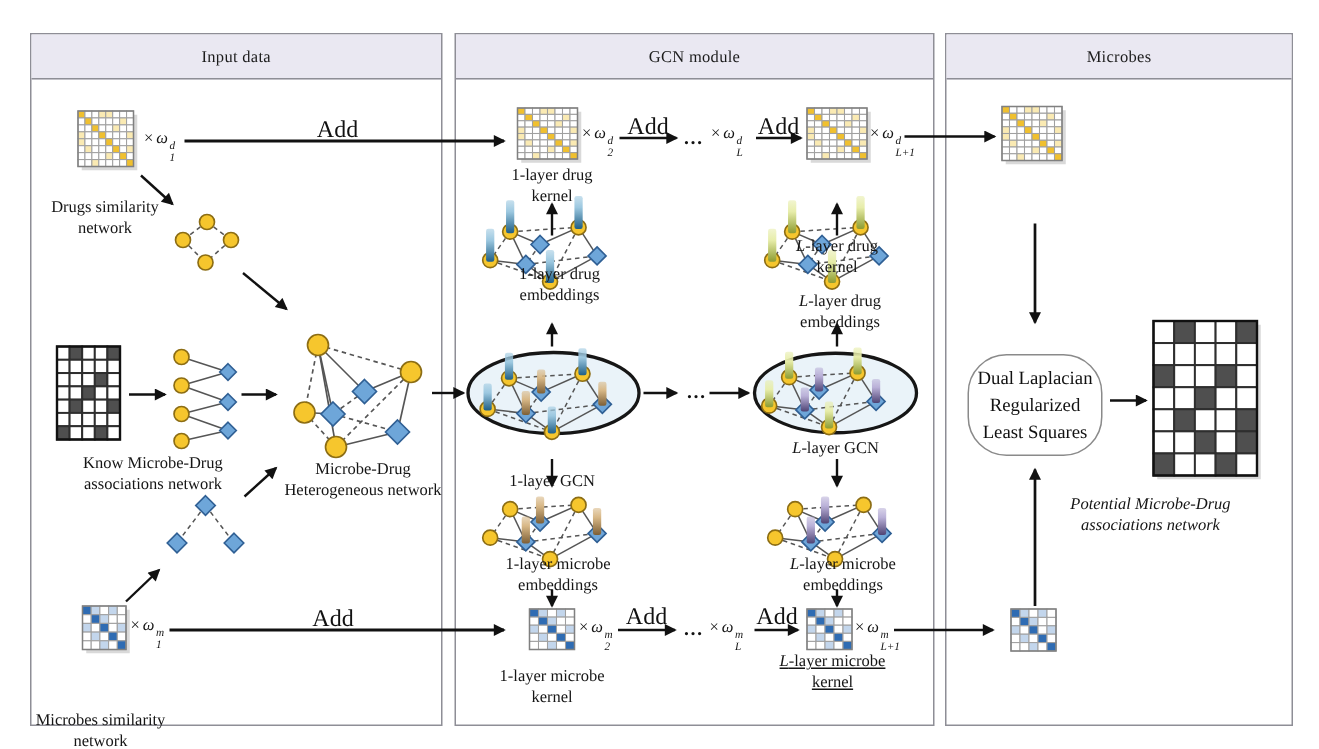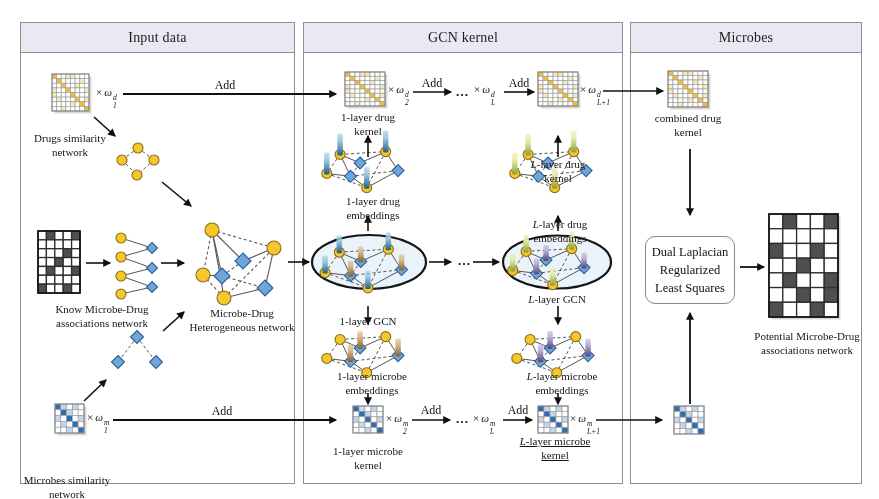--- a/index.html
+++ b/index.html
@@ -2,46 +2,46 @@
 <html><head>
 <meta charset="utf-8">
 <style>
   html,body{margin:0;padding:0;background:#ffffff;}
   #fig{position:relative;width:879px;height:499px;background:#ffffff;
        font-family:"Liberation Serif", serif;overflow:hidden;}
   .panel{position:absolute;border:1px solid #8e8e96;background:transparent;}
   .panel-header{position:absolute;left:0;top:0;right:0;height:29px;
        background:#eae8f2;border-bottom:1px solid #8e8e96;
        display:flex;align-items:center;justify-content:center;
-       font-size:14px;color:#1c1c1c;letter-spacing:.2px;}
+       font-size:11px;color:#1c1c1c;letter-spacing:.2px;}
   .lbl{position:absolute;text-align:center;font-size:11px;line-height:1.3;color:#151515;}
   .math{position:absolute;font-size:11px;color:#151515;white-space:nowrap;}
   .msym{font-style:italic;margin-left:2px;}
   .stk{display:inline-flex;flex-direction:column;align-items:flex-start;
        font-size:7.5px;line-height:1.05;vertical-align:-4px;margin-left:1px;}
   .stk i{font-style:italic;font-weight:normal;}
-  .add{position:absolute;width:36px;text-align:center;font-size:12px;color:#111;}
+  .add{position:absolute;width:36px;text-align:center;font-size:16px;color:#111;}
   .dots{position:absolute;width:18px;text-align:center;font-size:13px;font-weight:bold;color:#111;}
   .dlap-box{position:absolute;left:645px;top:236px;width:88px;height:66px;
-       border:1px solid #8a8a8a;border-radius:10px;background:#fff;
+       border:1px solid #8a8a8a;border-radius:26px;background:#fff;
        display:flex;flex-direction:column;align-items:center;justify-content:center;
        font-size:12.5px;line-height:1.45;color:#111;text-align:center;}
   svg#cv{position:absolute;left:0;top:0;pointer-events:none;}
   i.lead{font-style:italic;}
 </style>
 </head>
 <body>
 
 <div id="fig">
 
   <div class="panel" style="left:20px;top:22px;width:273px;height:460px;">
     <div class="panel-header">Input data</div>
   </div>
   <div class="panel" style="left:303px;top:22px;width:318px;height:460px;">
-    <div class="panel-header">GCN kernel</div>
+    <div class="panel-header">GCN module</div>
   </div>
   <div class="panel" style="left:630px;top:22px;width:230px;height:460px;">
     <div class="panel-header">Microbes</div>
   </div>
 
   <svg id="cv" width="879" height="499">
       <defs>
         <marker id="ah" viewBox="0 0 10 10" refX="8.5" refY="5" markerWidth="9" markerHeight="8" orient="auto-start-reverse" markerUnits="userSpaceOnUse">
           <path d="M0,0 L10,5 L0,10 z" fill="#111111"></path>
         </marker>
@@ -787,34 +787,33 @@
     </svg>
 
   <div class="lbl" style="left:18px;top:131px;width:104px;">Drugs similarity network</div>
   <div class="lbl" style="left:40px;top:302px;width:124px;">Know Microbe-Drug associations network</div>
   <div class="lbl" style="left:178px;top:306px;width:128px;">Microbe-Drug Heterogeneous network</div>
   <div class="lbl" style="left:14px;top:437px;width:106px;margin-top:36px;">Microbes similarity network</div>
 
   <div class="lbl" style="left:330px;top:110px;width:76px;">1-layer drug kernel</div>
   <div class="lbl" style="left:520px;top:110px;width:76px;margin-top:47px;"><i class="lead">L</i><span>-layer drug kernel</span></div>
 
-  <div class="lbl" style="left:330px;top:194px;width:86px;">1-layer drug embeddings</div>
-  <div class="lbl" style="left:517px;top:194px;width:86px;margin-top:23px;"><i class="lead">L</i><span>-layer drug embeddings</span></div>
+  <div class="lbl" style="left:330px;top:176px;width:86px;">1-layer drug embeddings</div>
+  <div class="lbl" style="left:517px;top:194px;width:86px;"><i class="lead">L</i><span>-layer drug embeddings</span></div>
 
   <div class="lbl" style="left:328px;top:292px;width:80px;margin-top:22px;">1-layer GCN</div>
   <div class="lbl" style="left:517px;top:292px;width:80px;"><i class="lead">L</i><span>-layer GCN</span></div>
 
   <div class="lbl" style="left:327px;top:369px;width:90px;">1-layer microbe embeddings</div>
   <div class="lbl" style="left:517px;top:369px;width:90px;"><i class="lead">L</i><span>-layer microbe embeddings</span></div>
 
   <div class="lbl" style="left:323px;top:434px;width:90px;margin-top:10px;">1-layer microbe kernel</div>
   <div class="lbl" style="left:510px;top:434px;width:90px;text-decoration:underline;"><i class="lead">L</i><span>-layer microbe kernel</span></div>
 
-  <div class="lbl" style="left:642px;top:111px;width:92px;">combined drug kernel</div>
-  <div class="lbl" style="left:736px;top:329px;width:142px;">Potential Microbe-Drug associations network</div>
+  <div class="lbl" style="left:696px;top:329px;width:142px;font-style:italic;">Potential Microbe-Drug associations network</div>
 
   <div class="dlap-box">
     <div>Dual Laplacian</div>
     <div>Regularized</div>
     <div>Least Squares</div>
   </div>
 
   <div class="add" style="left:207px;top:78px;">Add</div>
   <div class="add" style="left:414px;top:76px;">Add</div>
   <div class="add" style="left:501px;top:76px;">Add</div>

